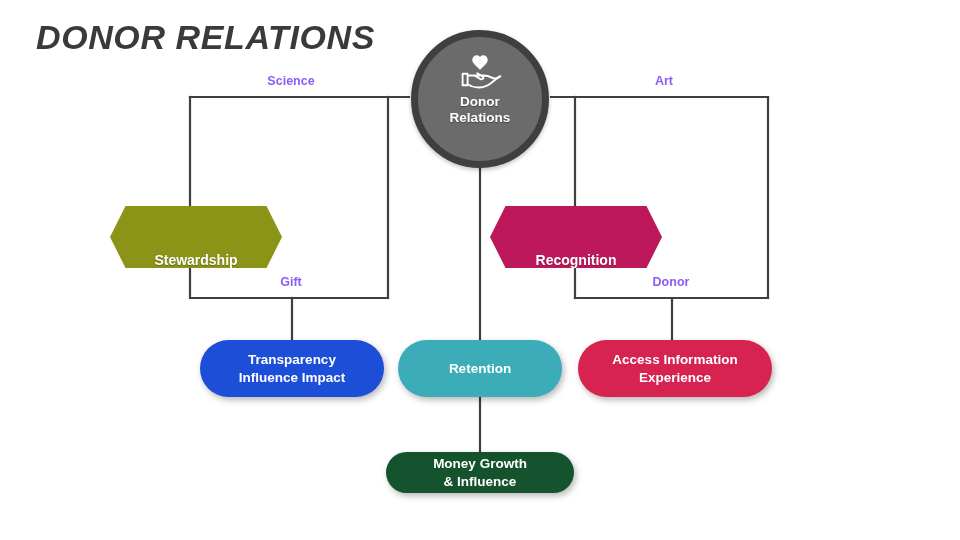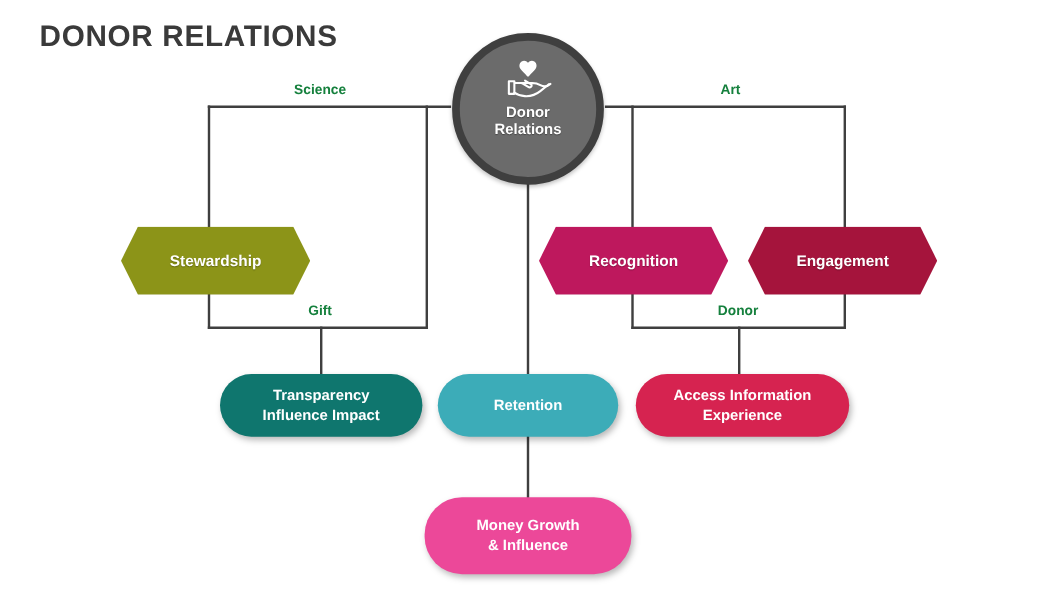--- a/index.html
+++ b/index.html
@@ -17,41 +17,42 @@
     width: 960px;
     height: 540px;
     background: #ffffff;
   }
 
   
   #page-title {
     position: absolute;
     left: 36px;
     top: 18px;
-    font-size: 27px;
+    font-size: 34px;
     font-weight: bold;
     letter-spacing: 0.6px;
     color: #3a3a3a;
     white-space: nowrap;
+    font-style: italic;
   }
 
   
   #connectors {
     position: absolute;
     left: 0; top: 0;
     width: 960px; height: 540px;
     pointer-events: none;
   }
 
   
   .branch-label {
     position: absolute;
     font-size: 12.5px;
     font-weight: bold;
-    color: #15803d;
+    color: #8b5cf6;
     text-align: center;
     transform: translateX(-50%);
     white-space: nowrap;
     background: #ffffff;
     padding: 0 6px;
   }
   #label-science { left: 291px; top: 74px; }
   #label-art     { left: 664px; top: 74px; }
   #label-gift    { left: 291px; top: 275px; }
   #label-donor   { left: 671px; top: 275px; }
@@ -82,21 +83,21 @@
     line-height: 1.18;
     text-align: center;
     text-shadow: 0 1px 1px rgba(0,0,0,0.35);
   }
 
   
   .hex {
     position: absolute;
     height: 62px;
     display: flex;
-    align-items: center;
+    align-items: flex-end;
     justify-content: center;
     color: #ffffff;
     font-size: 14px;
     font-weight: bold;
     text-shadow: 0 1px 1px rgba(0,0,0,0.30);
     clip-path: polygon(9% 0%, 91% 0%, 100% 50%, 91% 100%, 9% 100%, 0% 50%);
     filter: drop-shadow(2px 3px 2px rgba(0,0,0,0.30));
   }
   #hex-stewardship    { left: 110px; top: 206px; width: 172px; background: #8c9418; }
   #hex-acknowledgment { left: 300px; top: 206px; width: 172px; background: #8c9418; }
@@ -113,33 +114,33 @@
     color: #ffffff;
     font-size: 13.5px;
     font-weight: bold;
     line-height: 1.3;
     border-radius: 34px;
     filter: drop-shadow(2px 3px 3px rgba(0,0,0,0.28));
     padding: 0 16px;
   }
   #box-transparency {
     left: 200px; top: 340px; width: 184px; height: 57px;
-    background: #0f766e;
+    background: #1d4ed8;
   }
   #box-retention {
     left: 398px; top: 340px; width: 164px; height: 57px;
     background: #3cacb8;
   }
   #box-access {
     left: 578px; top: 340px; width: 194px; height: 57px;
     background: #d62350;
   }
   #box-money {
-    left: 386px; top: 452px; width: 188px; height: 70px;
-    background: #ec4899;
+    left: 386px; top: 452px; width: 188px; height: 41px;
+    background: #14532d;
   }
 </style>
 </head>
 <body>
 
 <div id="stage">
 
   <div id="page-title">DONOR RELATIONS</div>
 
   <svg id="connectors" viewBox="0 0 960 540" width="960" height="540">
@@ -181,23 +182,20 @@
       <span>Relations</span>
     </div>
   </div>
 
   <div class="hex" id="hex-stewardship">
     <span>Stewardship</span>
   </div>
   <div class="hex" id="hex-recognition">
     <span>Recognition</span>
   </div>
-  <div class="hex" id="hex-engagement">
-    <span>Engagement</span>
-  </div>
 
   <div class="rbox" id="box-transparency">
     <span>
       <span>Transparency</span><br>
       <span>Influence Impact</span>
     </span>
   </div>
 
   <div class="rbox" id="box-retention">
     <span>Retention</span>

